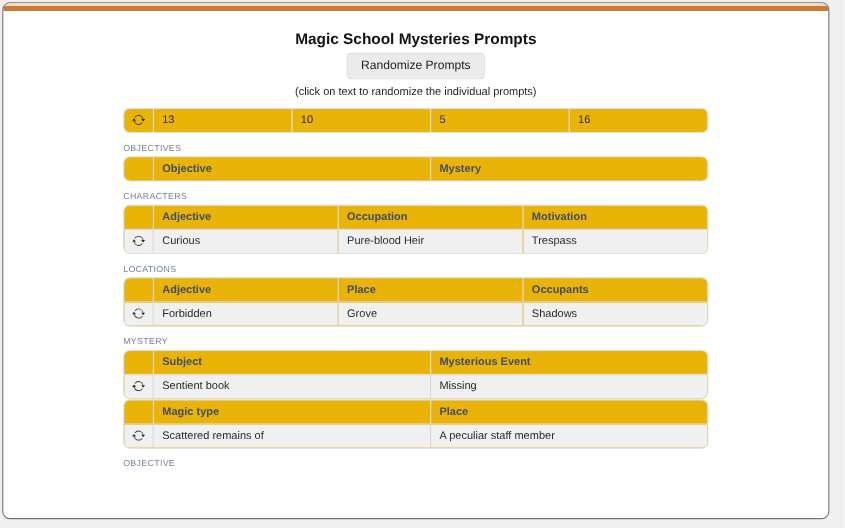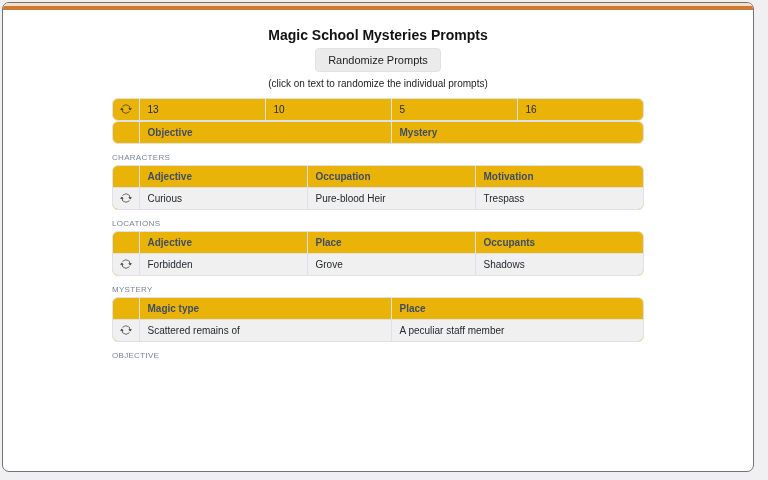--- a/index.html
+++ b/index.html
@@ -133,20 +133,21 @@
           <td>13</td>
           <td>10</td>
           <td>5</td>
           <td>16</td>
         </tr>
       </tbody>
         </table>
     </div>
 
     <div>
+      <div class="section-label">OBJECTIVES</div>
       <div class="tbl-wrap">
         <table>
           <colgroup>
               <col class="icon-col">
               <col>
               <col>
             </colgroup>
           <tbody>
               <tr>
             <th class="icon-cell"></th>
@@ -213,20 +214,43 @@
             <td>Grove</td>
             <td>Shadows</td>
           </tr>
         </tbody>
           </table>
       </div>
     </div>
 
     <div>
       <div class="section-label">MYSTERY</div>
+      <div class="tbl-wrap">
+        <table>
+          <colgroup>
+              <col class="icon-col">
+              <col>
+              <col>
+            </colgroup>
+          <tbody>
+              <tr>
+            <th class="icon-cell"></th>
+            <th>Subject</th>
+            <th>Mysterious Event</th>
+          </tr>
+          <tr class="data-row">
+            <td class="icon-cell"><span class="refresh"><svg>
+                      <use href="#icon-refresh"></use>
+                    </svg></span></td>
+            <td>Sentient book</td>
+            <td>Missing</td>
+          </tr>
+        </tbody>
+          </table>
+      </div>
     </div>
 
     <div>
       <div class="tbl-wrap">
         <table>
           <colgroup>
               <col class="icon-col">
               <col>
               <col>
             </colgroup>

